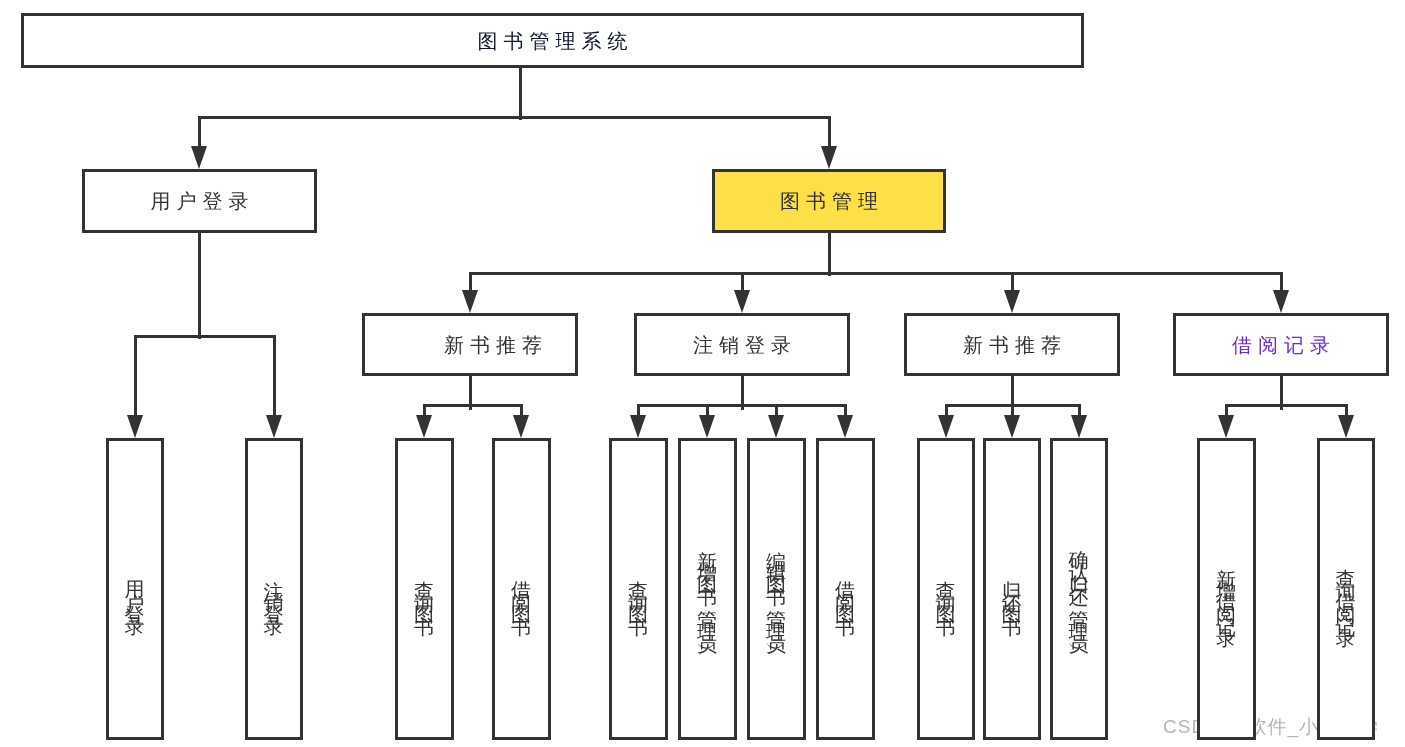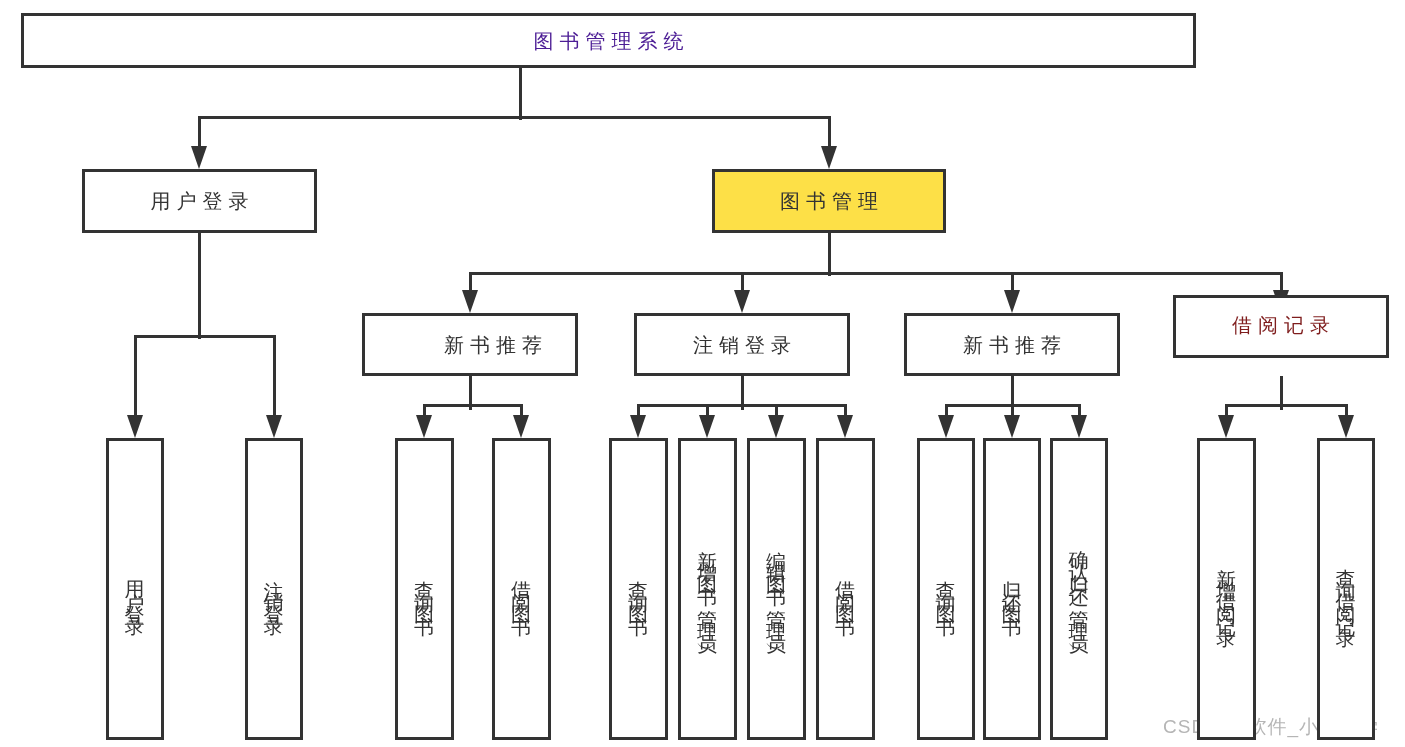--- a/index.html
+++ b/index.html
@@ -107,27 +107,27 @@
     <div class="line" style="left: 944.5px; top: 405px; width: 3px; height: 25px; background: rgb(51, 51, 51);"></div>
     <div class="arrowhead" style="left: 938px; top: 415px; border-top-color: rgb(51, 51, 51);"></div>
     <div class="line" style="left: 1010.5px; top: 405px; width: 3px; height: 25px; background: rgb(51, 51, 51);"></div>
     <div class="arrowhead" style="left: 1004px; top: 415px; border-top-color: rgb(51, 51, 51);"></div>
     <div class="line" style="left: 1077.5px; top: 405px; width: 3px; height: 25px; background: rgb(51, 51, 51);"></div>
     <div class="arrowhead" style="left: 1071px; top: 415px; border-top-color: rgb(51, 51, 51);"></div>
     <div class="line" style="left: 1224.5px; top: 405px; width: 3px; height: 25px; background: rgb(51, 51, 51);"></div>
     <div class="arrowhead" style="left: 1218px; top: 415px; border-top-color: rgb(51, 51, 51);"></div>
     <div class="line" style="left: 1344.5px; top: 405px; width: 3px; height: 25px; background: rgb(51, 51, 51);"></div>
     <div class="arrowhead" style="left: 1338px; top: 415px; border-top-color: rgb(51, 51, 51);"></div>
-    <div class="box horizontal" style="left: 21px; top: 13px; width: 1175px; height: 55px; border-color: rgb(51, 51, 51); background: rgb(255, 255, 255); color: #4c1d95;">图书管理系统</div>
+    <div class="box horizontal" style="left: 21px; top: 13px; width: 1063px; height: 55px; border-color: rgb(51, 51, 51); background: rgb(255, 255, 255); color: #0f172a;">图书管理系统</div>
     <div class="box horizontal" style="left: 82px; top: 169px; width: 235px; height: 64px; border-color: rgb(51, 51, 51); background: rgb(255, 255, 255); color: rgb(51, 51, 51);">用户登录</div>
     <div class="box horizontal" style="left: 712px; top: 169px; width: 234px; height: 64px; border-color: rgb(51, 51, 51); background: #fde047; color: rgb(51, 51, 51);">图书管理</div>
     <div class="box horizontal" style="left: 362px; top: 313px; width: 216px; height: 63px; border-color: rgb(51, 51, 51); background: rgb(255, 255, 255); color: rgb(51, 51, 51); padding-left: 46px;">新书推荐</div>
     <div class="box horizontal" style="left: 634px; top: 313px; width: 216px; height: 63px; border-color: rgb(51, 51, 51); background: rgb(255, 255, 255); color: rgb(51, 51, 51);">注销登录</div>
     <div class="box horizontal" style="left: 904px; top: 313px; width: 216px; height: 63px; border-color: rgb(51, 51, 51); background: rgb(255, 255, 255); color: rgb(51, 51, 51);">新书推荐</div>
-    <div class="box horizontal" style="left: 1173px; top: 295px; width: 216px; height: 63px; border-color: rgb(51, 51, 51); background: rgb(255, 255, 255); color: #7f1d1d; font-family: Liberation Mono, monospace;">借阅记录</div>
+    <div class="box horizontal" style="left: 1173px; top: 313px; width: 216px; height: 63px; border-color: rgb(51, 51, 51); background: rgb(255, 255, 255); color: #6d28d9;">借阅记录</div>
     <div class="box vertical" style="left: 106px; top: 438px; width: 58px; height: 302px; border-color: rgb(51, 51, 51); background: rgb(255, 255, 255); color: rgb(51, 51, 51);">用户登录</div>
     <div class="box vertical" style="left: 245px; top: 438px; width: 58px; height: 302px; border-color: rgb(51, 51, 51); background: rgb(255, 255, 255); color: rgb(51, 51, 51);">注销登录</div>
     <div class="box vertical" style="left: 395px; top: 438px; width: 59px; height: 302px; border-color: rgb(51, 51, 51); background: rgb(255, 255, 255); color: rgb(51, 51, 51);">查询图书</div>
     <div class="box vertical" style="left: 492px; top: 438px; width: 59px; height: 302px; border-color: rgb(51, 51, 51); background: rgb(255, 255, 255); color: rgb(51, 51, 51);">借阅图书</div>
     <div class="box vertical" style="left: 609px; top: 438px; width: 59px; height: 302px; border-color: rgb(51, 51, 51); background: rgb(255, 255, 255); color: rgb(51, 51, 51);">查询图书</div>
     <div class="box vertical" style="left: 678px; top: 438px; width: 59px; height: 302px; border-color: rgb(51, 51, 51); background: rgb(255, 255, 255); color: rgb(51, 51, 51);">新增图书（管理员）</div>
     <div class="box vertical" style="left: 747px; top: 438px; width: 59px; height: 302px; border-color: rgb(51, 51, 51); background: rgb(255, 255, 255); color: rgb(51, 51, 51);">编辑图书（管理员）</div>
     <div class="box vertical" style="left: 816px; top: 438px; width: 59px; height: 302px; border-color: rgb(51, 51, 51); background: rgb(255, 255, 255); color: rgb(51, 51, 51);">借阅图书</div>
     <div class="box vertical" style="left: 917px; top: 438px; width: 58px; height: 302px; border-color: rgb(51, 51, 51); background: rgb(255, 255, 255); color: rgb(51, 51, 51);">查询图书</div>
     <div class="box vertical" style="left: 983px; top: 438px; width: 58px; height: 302px; border-color: rgb(51, 51, 51); background: rgb(255, 255, 255); color: rgb(51, 51, 51);">归还图书</div>

